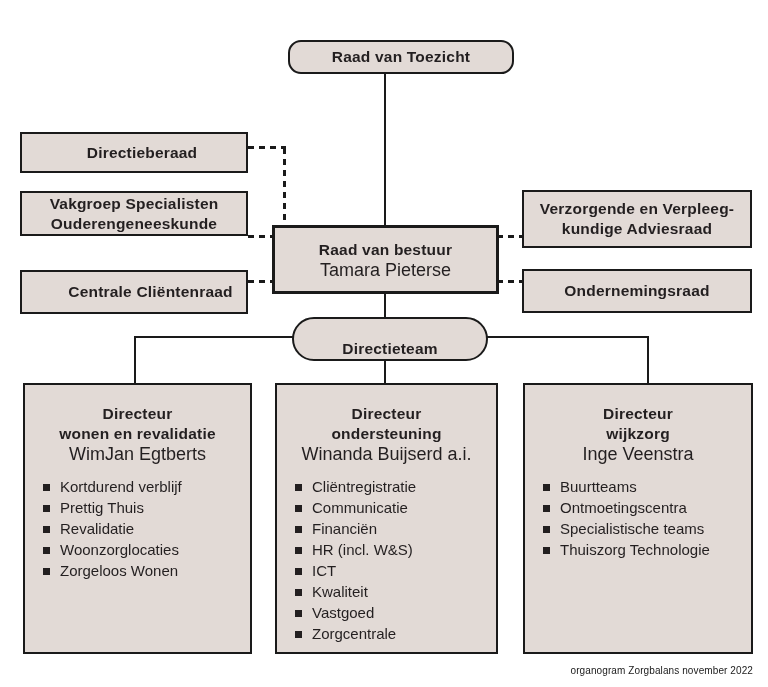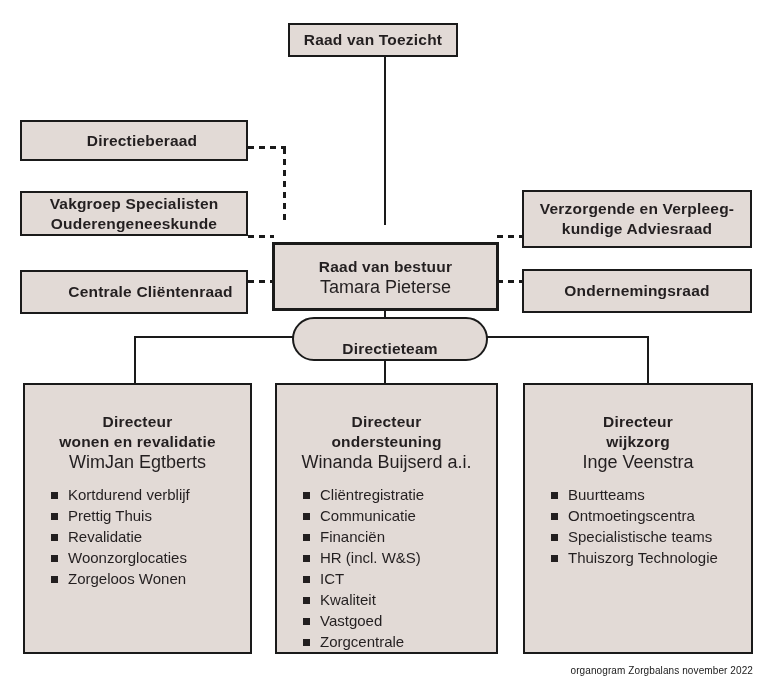--- a/index.html
+++ b/index.html
@@ -11,24 +11,24 @@
   .box{
     position:absolute;box-sizing:border-box;
     background:#e2dad6;border:2px solid #1a1a1a;
     display:flex;flex-direction:column;align-items:center;justify-content:center;
     text-align:center;
   }
   .box .lbl{font-weight:bold;font-size:15.5px;line-height:20px;letter-spacing:.2px;}
   .box .sub{font-weight:normal;font-size:18px;line-height:20px;}
   .rvb{border-width:3px;}
   .pill{border-radius:22px;justify-content:flex-end;}
-  .dirbox{justify-content:flex-start;padding-top:27px;}
+  .dirbox{justify-content:flex-start;padding-top:19px;}
   .dirbox .head{text-align:center;}
   .dirbox ul{
-    list-style:none;margin:12px 0 0 8px;padding:0 0 0 18px;
+    list-style:none;margin:12px 0 0 0;padding:0 0 0 18px;
     align-self:stretch;text-align:left;
   }
   .dirbox li{
     font-size:15px;line-height:21px;white-space:nowrap;
   }
   .dirbox li::before{
     content:"";display:inline-block;width:7px;height:7px;background:#231f20;
     margin-right:10px;vertical-align:1px;
   }
   .line{position:absolute;background:#1a1a1a;}
@@ -52,36 +52,36 @@
   <div class="line" style="left:134px;top:336px;width:2px;height:47px;"></div>
   <div class="line" style="left:647px;top:336px;width:2px;height:47px;"></div>
 
   <div class="dash-h" style="left:248px;top:146px;width:38px;"></div>
   <div class="dash-v" style="left:283px;top:148px;height:77px;"></div>
   <div class="dash-h" style="left:248px;top:235px;width:26px;"></div>
   <div class="dash-h" style="left:248px;top:280px;width:26px;"></div>
   <div class="dash-h" style="left:497px;top:235px;width:27px;"></div>
   <div class="dash-h" style="left:497px;top:280px;width:27px;"></div>
 
-  <div class="box" style="left:288px;top:23px;width:170px;height:34px;">
+  <div class="box" style="left:288px;top:40px;width:226px;height:34px;border-radius:13px;">
     <span class="lbl">Raad van Toezicht</span>
   </div>
 
-  <div class="box" style="left:20px;top:120px;width:228px;height:41px;padding-left:16px;">
+  <div class="box" style="left:20px;top:132px;width:228px;height:41px;padding-left:16px;">
     <span class="lbl">Directieberaad</span>
   </div>
   <div class="box" style="left:20px;top:191px;width:228px;height:45px;">
     <span class="lbl">Vakgroep Specialisten</span>
     <span class="lbl">Ouderengeneeskunde</span>
   </div>
   <div class="box" style="left:20px;top:270px;width:228px;height:44px;padding-left:33px;">
     <span class="lbl">Centrale Cliëntenraad</span>
   </div>
 
-  <div class="box rvb" style="left:272px;top:242px;width:227px;height:69px;">
+  <div class="box rvb" style="left:272px;top:225px;width:227px;height:69px;">
     <span class="lbl">Raad van bestuur</span>
     <span class="sub">Tamara Pieterse</span>
   </div>
 
   <div class="box" style="left:522px;top:190px;width:230px;height:58px;">
     <span class="lbl">Verzorgende en Verpleeg-</span>
     <span class="lbl">kundige Adviesraad</span>
   </div>
   <div class="box" style="left:522px;top:269px;width:230px;height:44px;">
     <span class="lbl">Ondernemingsraad</span>

